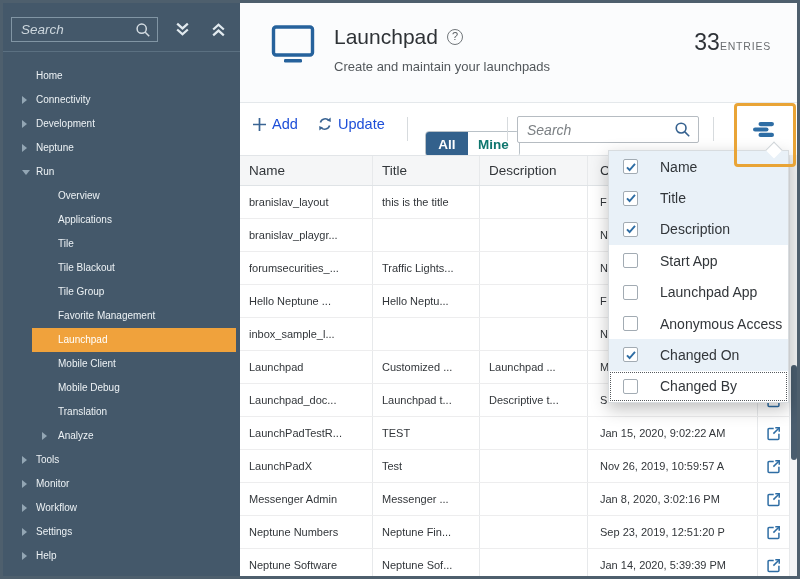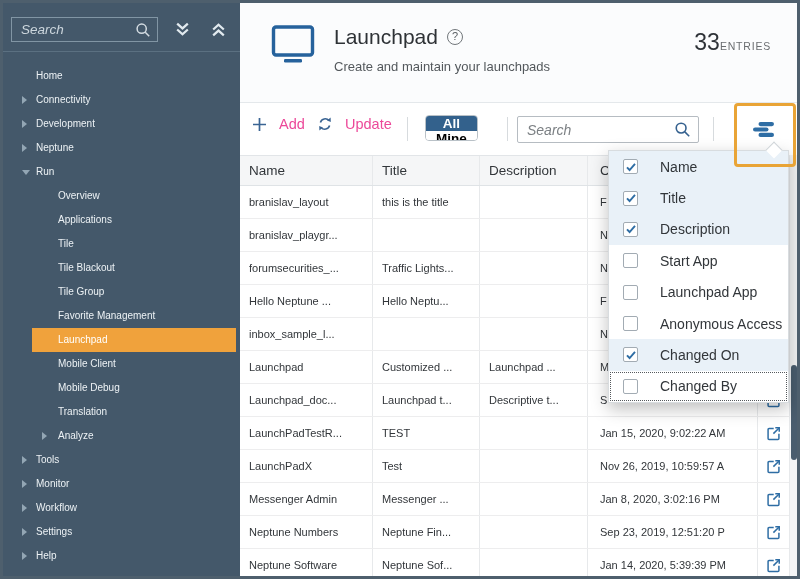--- a/index.html
+++ b/index.html
@@ -36,27 +36,27 @@
   .title-row{position:absolute;left:94px;top:22px;display:flex;align-items:center;gap:9px;}
   .page-title{font-size:21px;color:#2e3236;}
   .help-ic{width:16px;height:16px;border:1.4px solid #72777b;border-radius:50%;color:#595e62;font-size:11px;line-height:13px;text-align:center;display:inline-block;}
   .subtitle{position:absolute;left:94px;top:56px;font-size:13px;color:#53585c;}
   .entries{position:absolute;right:26px;top:26px;display:flex;align-items:baseline;gap:0;}
   .entries .num{font-size:23px;color:#2f3338;}
   .entries .lab{font-size:10.5px;color:#6a6d70;letter-spacing:.8px;}
 
   
   .toolbar{position:relative;height:52px;background:#fff;}
-  .tb-btn{position:absolute;top:13px;display:flex;align-items:center;gap:12px;color:#ec4899;font-size:14.5px;cursor:pointer;}
+  .tb-btn{position:absolute;top:13px;display:flex;align-items:center;gap:5px;color:#1d4ed8;font-size:14.5px;cursor:pointer;}
   .tb-add{left:12px;}
   .tb-upd{left:77px;}
   .tb-sep{position:absolute;top:14px;width:1px;height:24px;background:#d7dbde;}
   .sep1{left:167px;} .sep2{left:267px;} .sep3{left:473px;}
-  .seg{position:absolute;left:185px;top:12px;height:26px;display:flex;border:1px solid #b9c1c7;border-radius:4px;overflow:hidden;font-size:13.5px;flex-direction:column;}
-  .seg-btn{min-width:42px;padding:0 10px;display:flex;align-items:center;justify-content:center;cursor:pointer;background:#fff;color:#000000;font-weight:bold;}
+  .seg{position:absolute;left:185px;top:28px;height:26px;display:flex;border:1px solid #b9c1c7;border-radius:4px;overflow:hidden;font-size:13.5px;}
+  .seg-btn{min-width:42px;padding:0 10px;display:flex;align-items:center;justify-content:center;cursor:pointer;background:#fff;color:#0f766e;font-weight:bold;}
   .seg-btn.sel{background:#33618c;color:#fff;}
   .tb-search{position:absolute;left:277px;top:13px;width:182px;height:27px;border:1px solid #b6bcc2;border-radius:2px;background:#fff;display:flex;align-items:center;padding:0 7px;}
   .tb-search input{flex:1;min-width:0;border:none;outline:none;font-size:14px;color:#32363a;font-family:"Liberation Sans",sans-serif;background:transparent;}
   .tb-search input::placeholder{font-style:italic;color:#7c8084;}
   .col-btn{position:absolute;left:505px;top:13px;width:36px;height:27px;display:flex;align-items:center;justify-content:center;cursor:pointer;}
 
   
   .table{position:absolute;left:0;right:0;top:152px;bottom:0;}
   .thead{display:flex;height:31px;background:#f5f6f7;border-top:1px solid #e2e5e8;border-bottom:1px solid #dfe3e6;font-size:13.5px;color:#32363a;align-items:center;}
   .trow{display:flex;height:33px;background:#fff;border-bottom:1px solid #ededee;font-size:11px;color:#32363a;align-items:center;}

